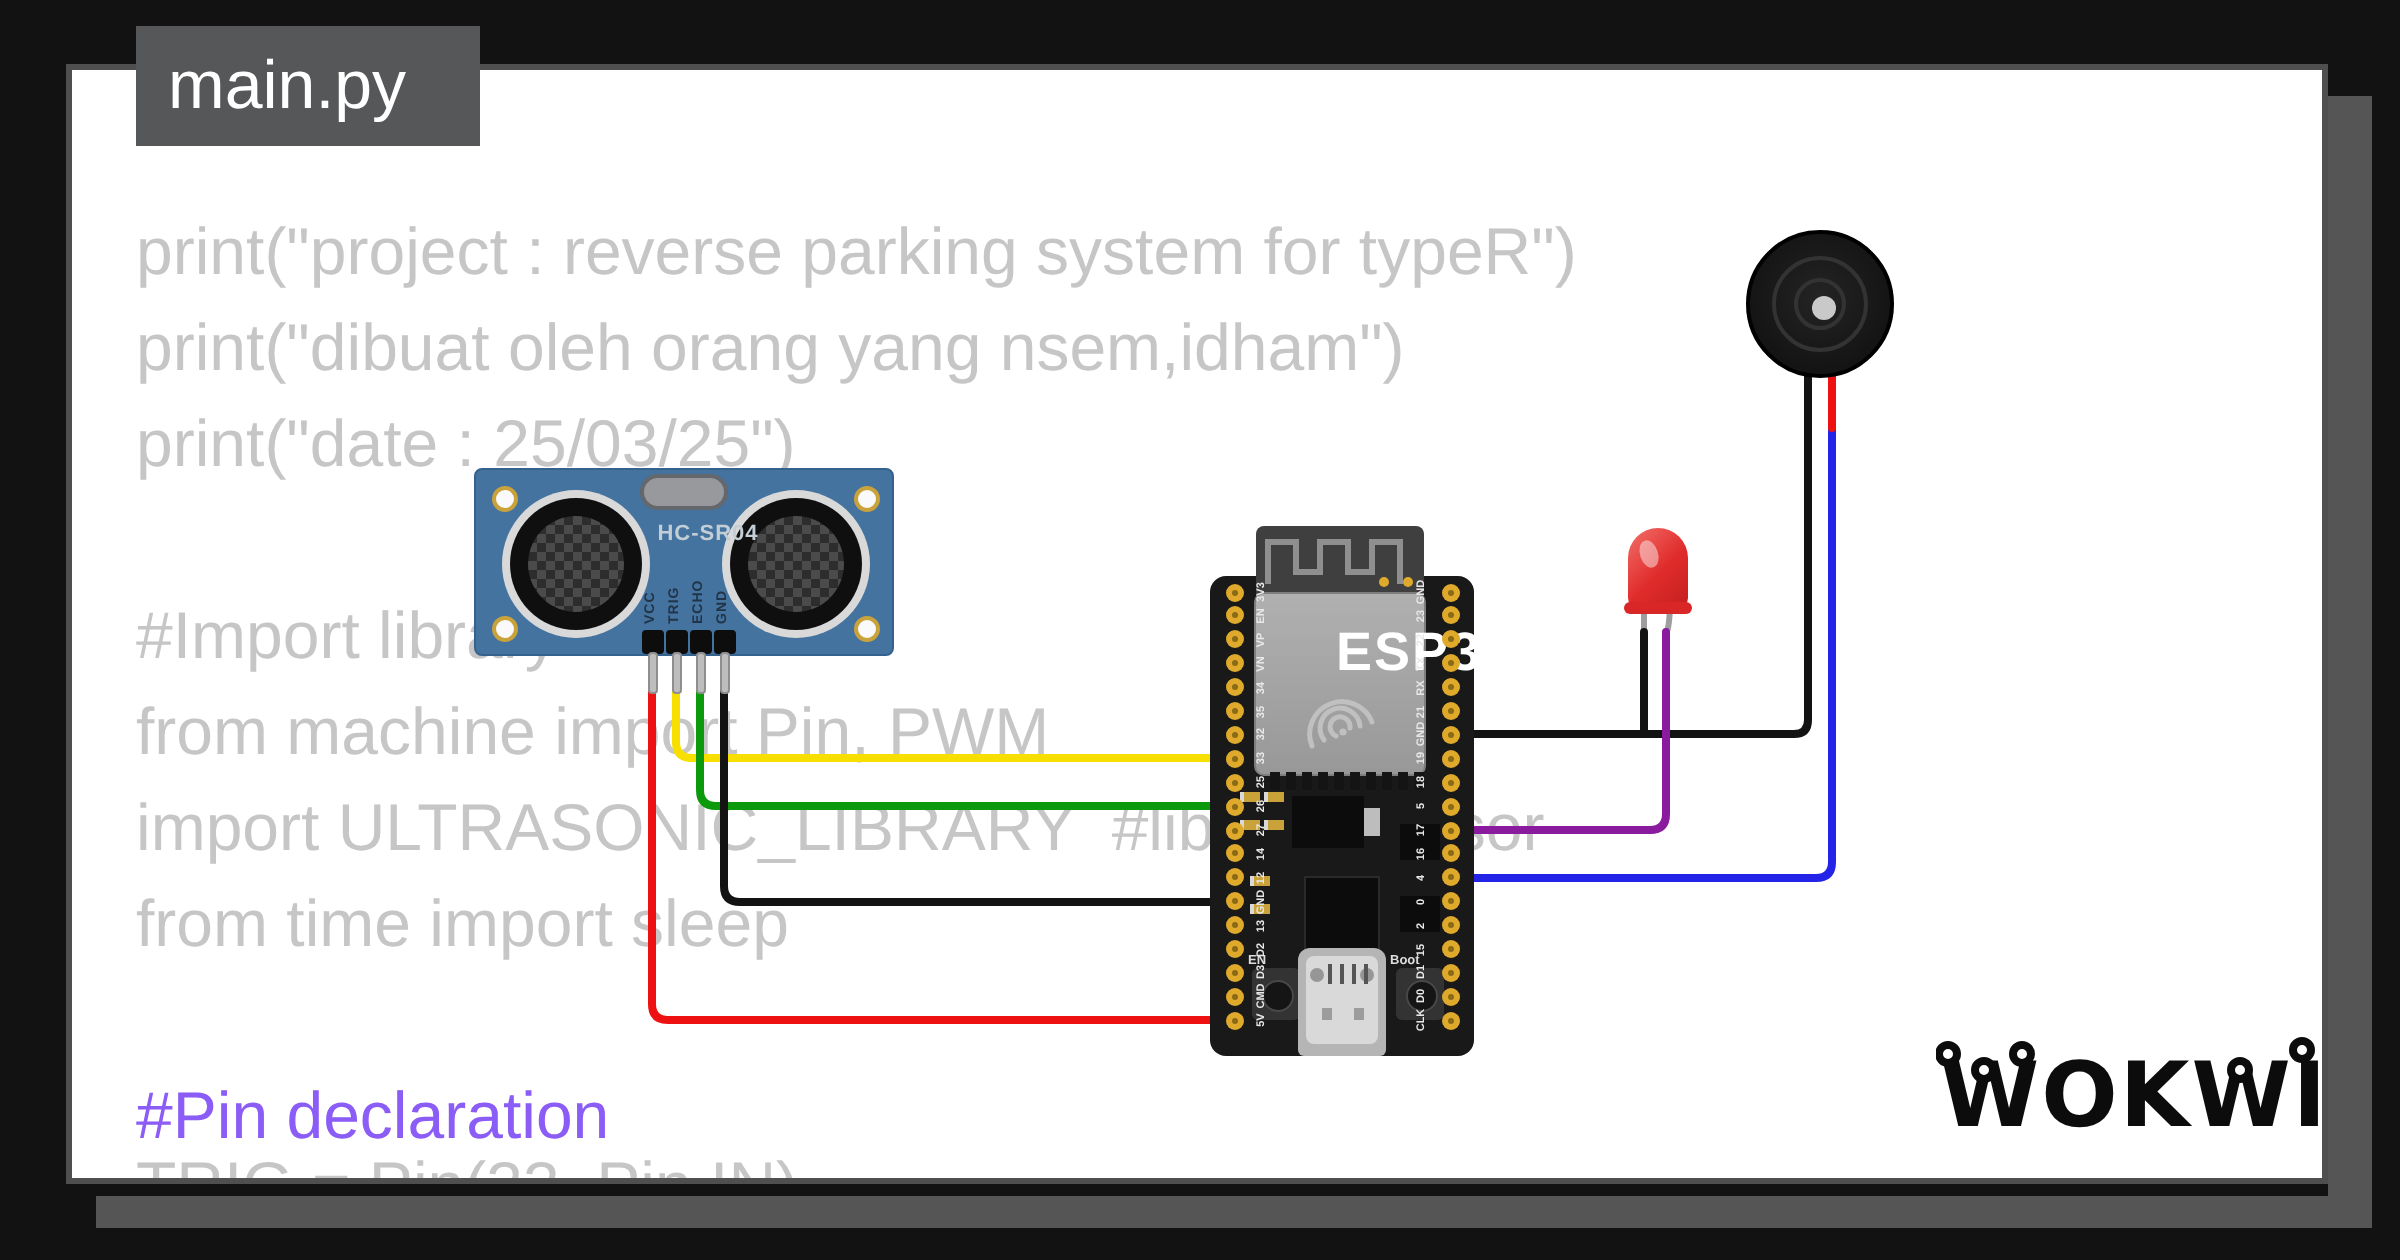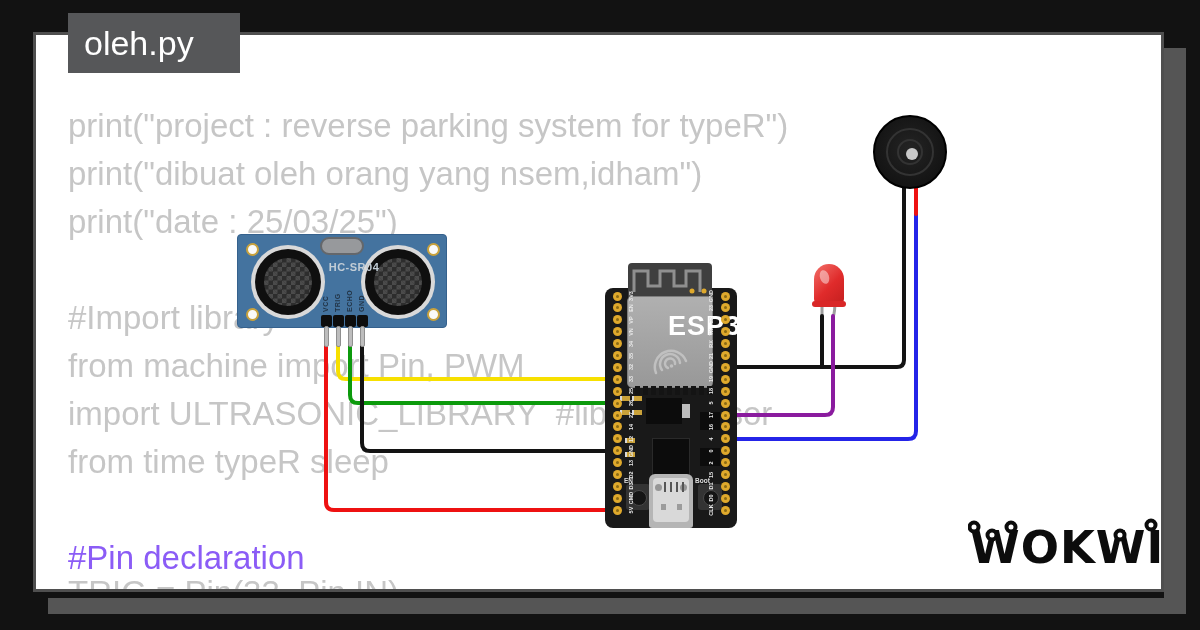--- a/index.html
+++ b/index.html
@@ -100,29 +100,29 @@
 
 <div class="abs" id="card">
   <div id="code-layer">
       <div class="codeline" style="top: 72px; color: rgb(198, 198, 198);">print("project : reverse parking system for typeR")</div>
       <div class="codeline" style="top: 120px; color: rgb(198, 198, 198);">print("dibuat oleh orang yang nsem,idham")</div>
       <div class="codeline" style="top: 168px; color: rgb(198, 198, 198);">print("date : 25/03/25")</div>
       <div class="codeline" style="top: 216px; color: rgb(198, 198, 198);"></div>
       <div class="codeline" style="top: 264px; color: rgb(198, 198, 198);">#Import library</div>
       <div class="codeline" style="top: 312px; color: rgb(198, 198, 198);">from machine import Pin, PWM</div>
       <div class="codeline" style="top: 360px; color: rgb(198, 198, 198);">import ULTRASONIC_LIBRARY  #library sensor</div>
-      <div class="codeline" style="top: 408px; color: rgb(198, 198, 198);">from time typeR sleep</div>
+      <div class="codeline" style="top: 408px; color: rgb(198, 198, 198);">from time import sleep</div>
       <div class="codeline" style="top: 456px; color: rgb(198, 198, 198);"></div>
       <div class="codeline" style="top: 504px; color: #8b5cf6;">#Pin declaration</div>
       <div class="codeline" style="top: 539px; color: rgb(198, 198, 198);">TRIG = Pin(33, Pin.IN)</div>
     </div>
 </div>
 
 <div class="abs" id="tab">
-  <span>oleh.py</span>
+  <span>main.py</span>
 </div>
 
 <svg class="abs" id="wires" width="1200" height="630">
   <g fill="none" stroke-width="4" stroke-linecap="round">
 
     <path d="M822,300 L822,317" stroke="#9e9e9e" stroke-width="3"></path>
     <path d="M835,300 Q835,313 833,317" stroke="#9e9e9e" stroke-width="3"></path>
     <path d="M326,342 L326,502 Q326,510 334,510 L620,510" stroke="#ee1111"></path>
     <path d="M338,342 L338,371 Q338,379 346,379 L620,379" stroke="#f7e000"></path>
     <path d="M350,342 L350,395 Q350,403 358,403 L620,403" stroke="#0c9a0c"></path>

